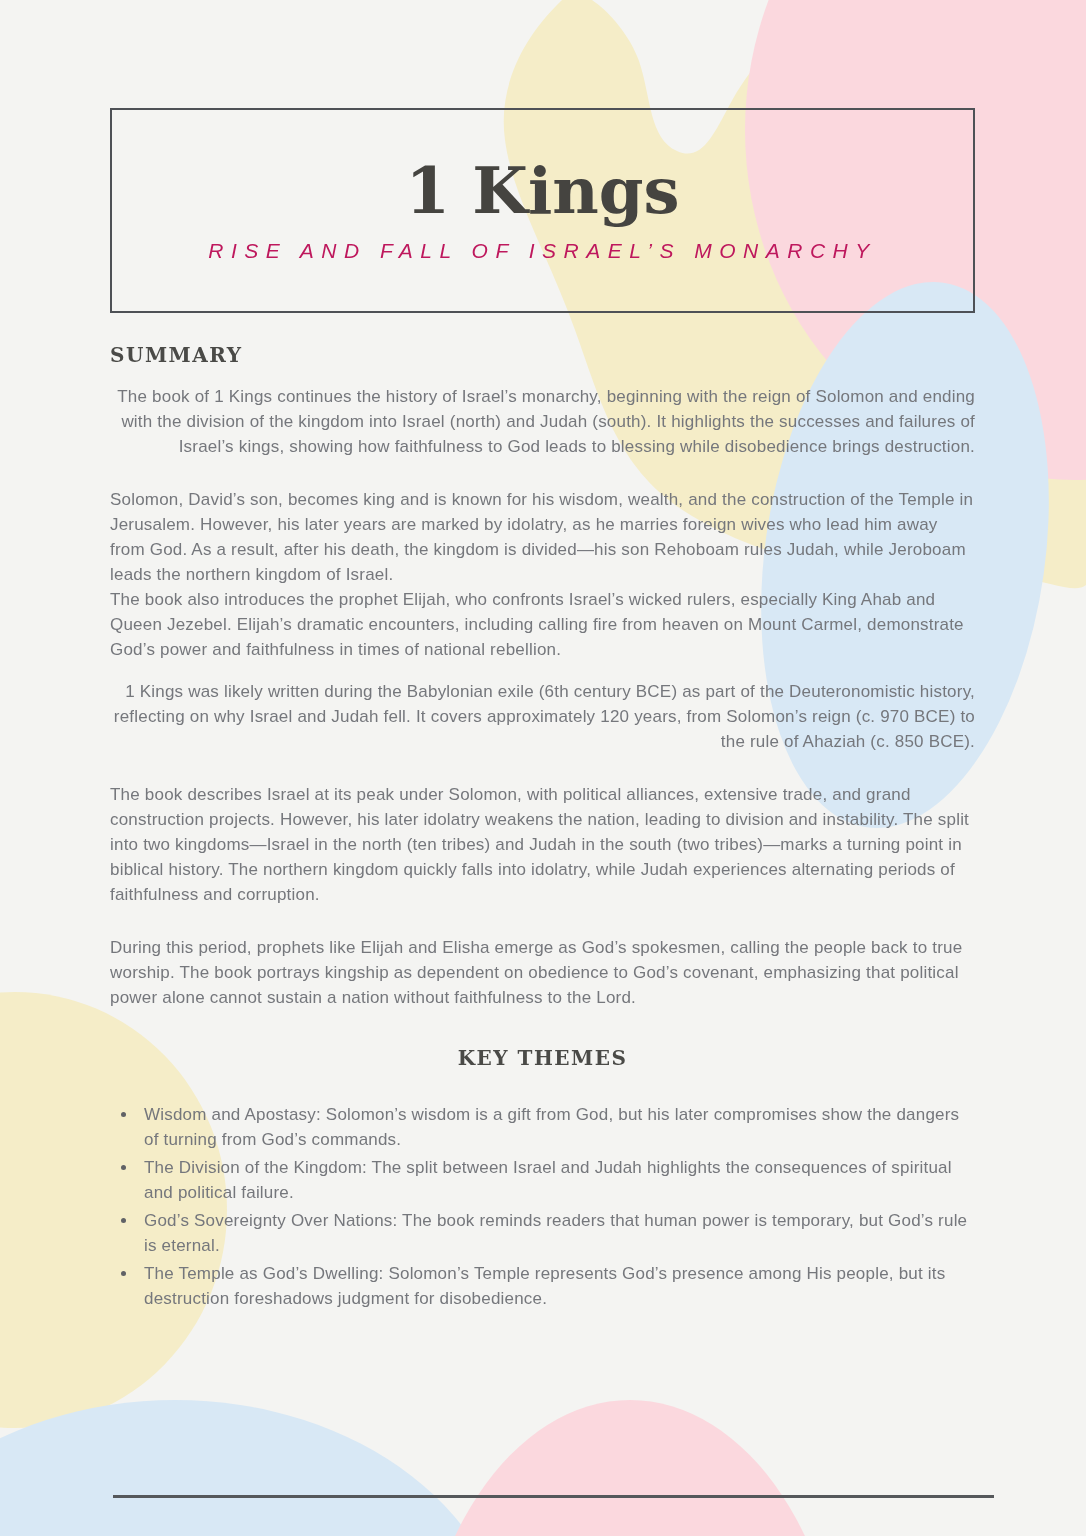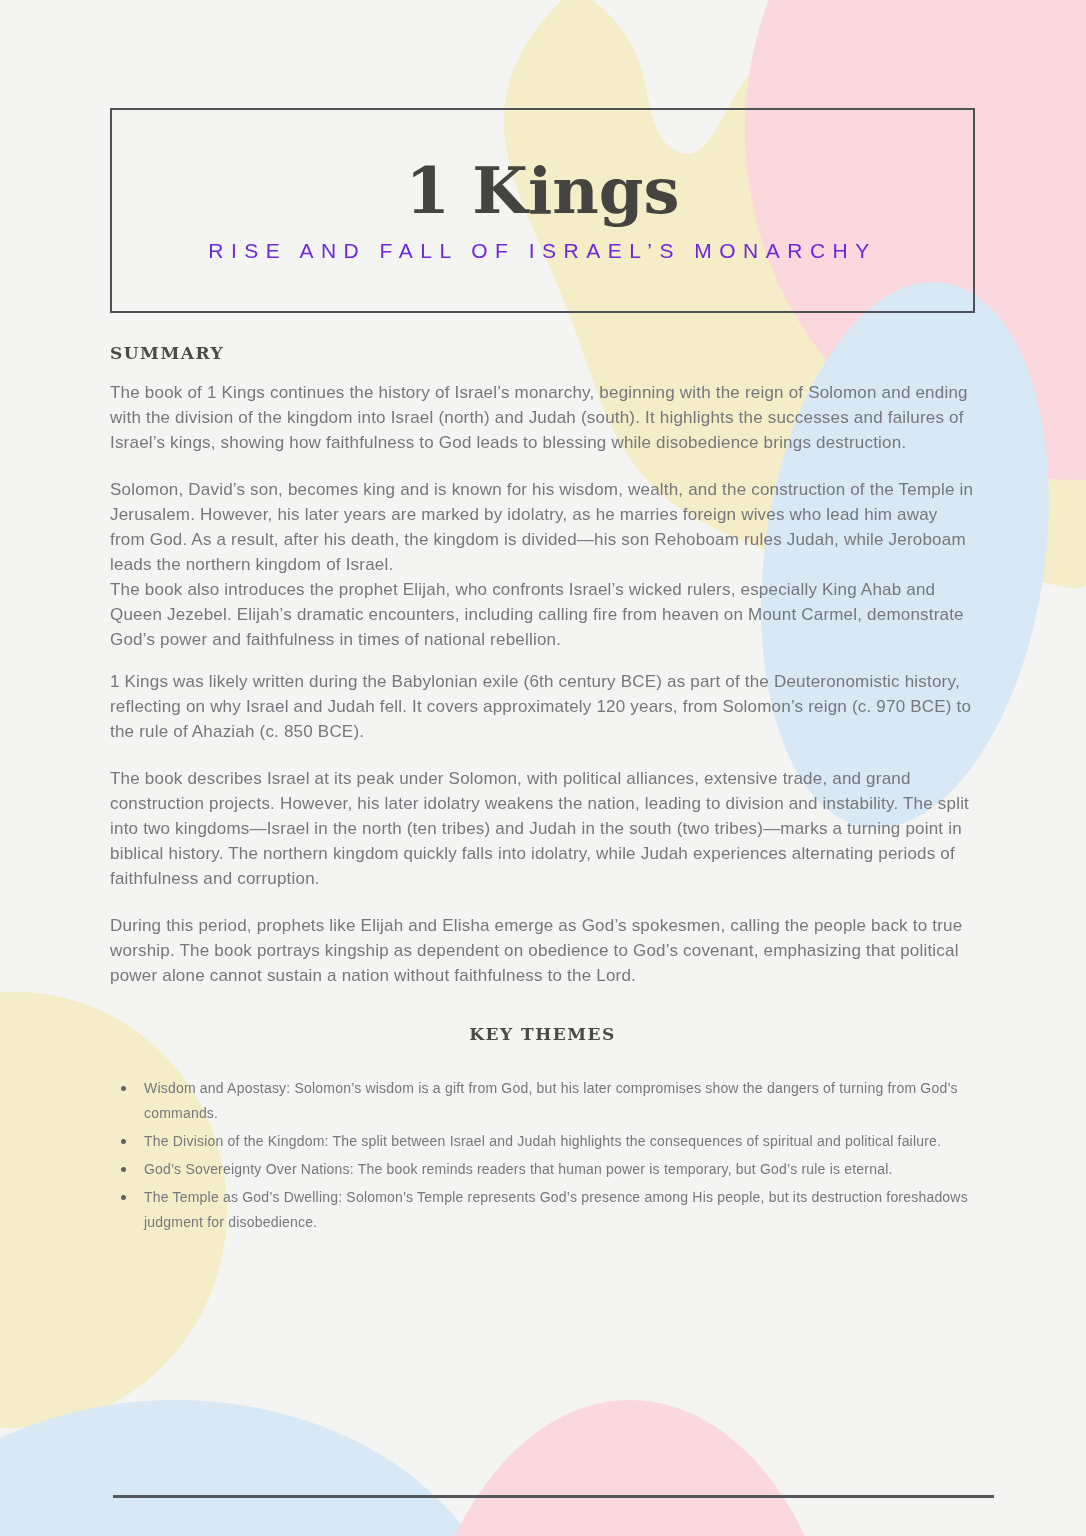--- a/index.html
+++ b/index.html
@@ -43,54 +43,55 @@
     font-size: 64px;
     line-height: 1;
     color: #454440;
     letter-spacing: 0px;
   }
 
   .doc-subtitle {
     margin-top: 16px;
     font-size: 21px;
     letter-spacing: 7.5px;
-    color: #6d28d9;
+    color: #be185d;
     white-space: nowrap;
+    font-style: italic;
   }
 
   .section-heading {
     font-family: "DejaVu Serif", serif;
     font-weight: 700;
-    font-size: 17px;
+    font-size: 20px;
     letter-spacing: 1.5px;
     color: #4a4a47;
   }
 
   .h-summary    { margin-top: 30px; }
   .h-historical { margin-top: 30px; }
   .h-themes     { margin-top: 36px; text-align: center; }
 
   .para {
     font-size: 17px;
     line-height: 25px;
     color: #75777c;
     white-space: pre-line;
     letter-spacing: 0.2px;
   }
-  .p-gap-sm { margin-top: 17px; }
-  .p-gap    { margin-top: 22px; }
+  .p-gap-sm { margin-top: 17px; text-align: right; }
+  .p-gap    { margin-top: 28px; }
 
   .themes-list {
     list-style: none;
     margin-top: 32px;
   }
   .themes-list li {
     position: relative;
     padding-left: 34px;
-    font-size: 14px;
+    font-size: 17px;
     line-height: 25px;
     color: #75777c;
     letter-spacing: 0.2px;
     margin-bottom: 3px;
   }
   .themes-list li::before {
     content: "";
     position: absolute;
     left: 11px;
     top: 10px;

